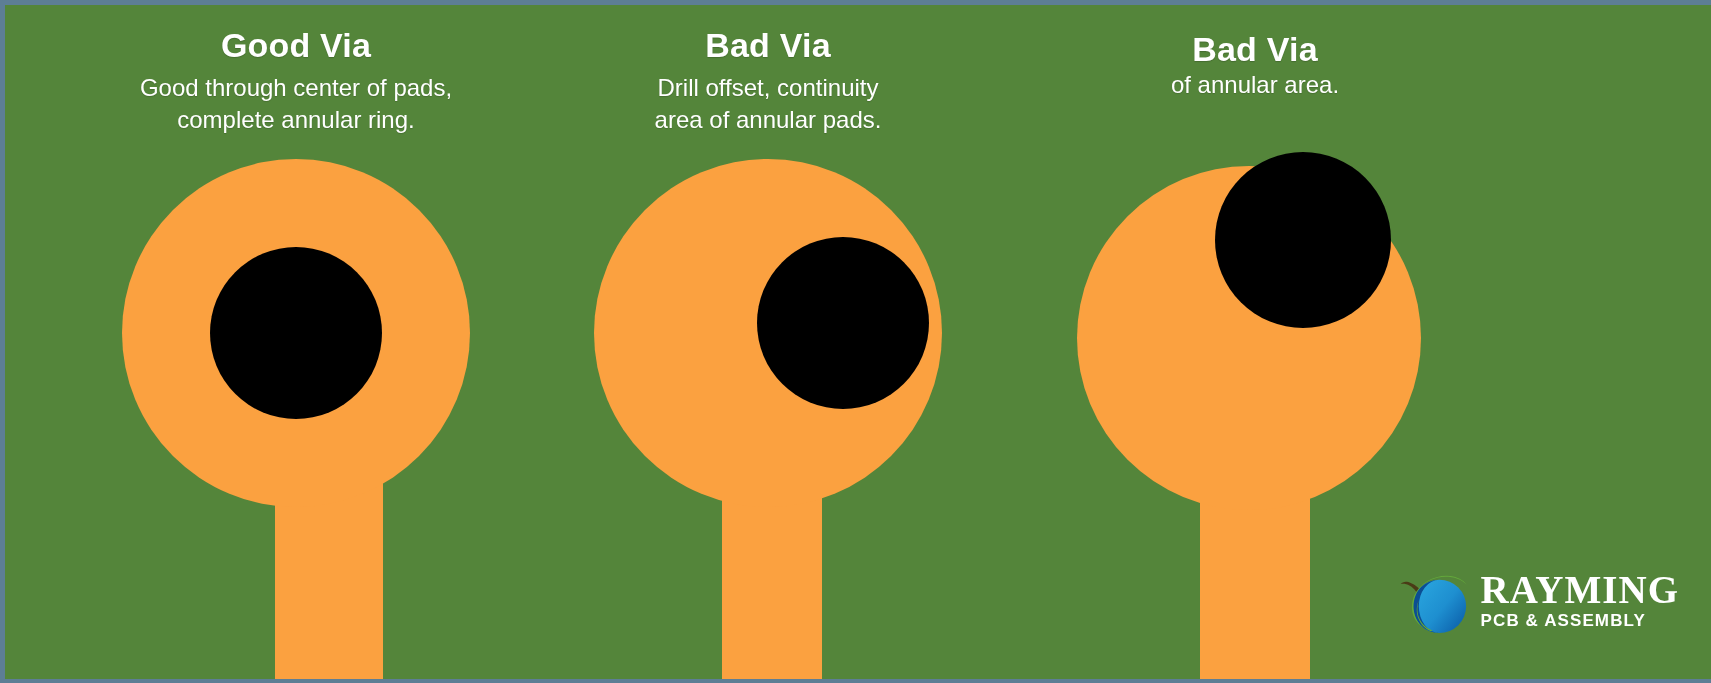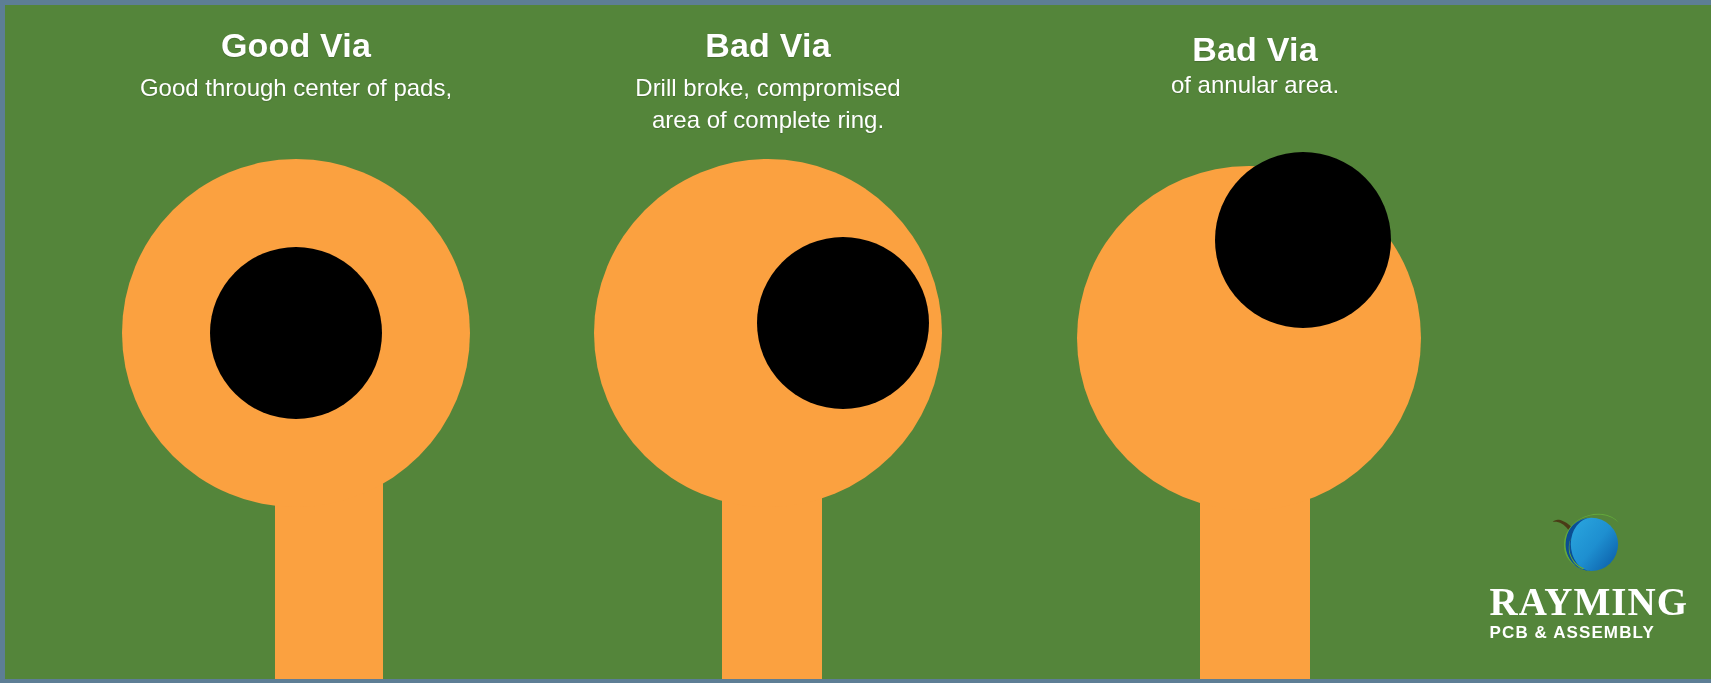--- a/index.html
+++ b/index.html
@@ -56,26 +56,25 @@
     padding-top: 7px;
     text-shadow: 0 1px 1px rgba(0,0,0,0.16);
   }
 
   
   .artwork { position: absolute; top: 0; left: 0; }
 
   
   #logo {
     position: absolute;
-    right: 23px;
+    right: 32px;
     bottom: 38px;
     display: flex;
     align-items: center;
     z-index: 30;
-    flex-direction: column;
   }
   #logo .mark { width: 86px; height: 86px; flex: 0 0 auto; }
   #logo .words {
     display: flex;
     flex-direction: column;
     align-items: flex-start;
     margin-left: 2px;
     padding-bottom: 2px;
   }
   #logo .brand {
@@ -119,28 +118,29 @@
       <rect x="1200" y="440" width="110" height="243" fill="#FBA140"></rect>
       <circle cx="1249" cy="338" r="172" fill="#FBA140"></circle>
       <circle cx="1303" cy="240" r="88" fill="#000000"></circle>
     </g>
   </svg>
 
   <div class="panel" style="left:56px; width:480px;">
     <div class="panel-text" style="top:26px;">
       <p class="panel-title">Good Via</p>
       <p class="panel-caption">Good through center of pads,</p>
+      <p class="panel-caption" style="padding-top:0">complete annular ring.</p>
     </div>
   </div>
 
   <div class="panel" style="left:548px; width:440px;">
     <div class="panel-text" style="top:26px;">
       <p class="panel-title">Bad Via</p>
-      <p class="panel-caption">Drill broke, compromised</p>
-      <p class="panel-caption" style="padding-top:0">area of complete ring.</p>
+      <p class="panel-caption">Drill offset, continuity</p>
+      <p class="panel-caption" style="padding-top:0">area of annular pads.</p>
     </div>
   </div>
 
   <div class="panel" style="left:1020px; width:470px;">
     <div class="panel-text" style="top:30px;">
       <p class="panel-title">Bad Via</p>
       <p class="panel-caption" style="padding-top:0">of annular area.</p>
     </div>
   </div>
 

